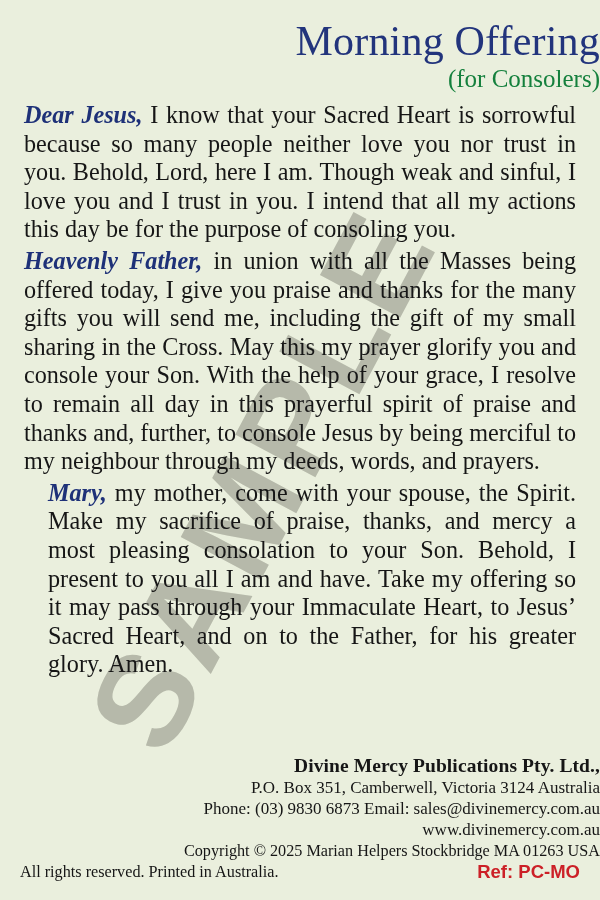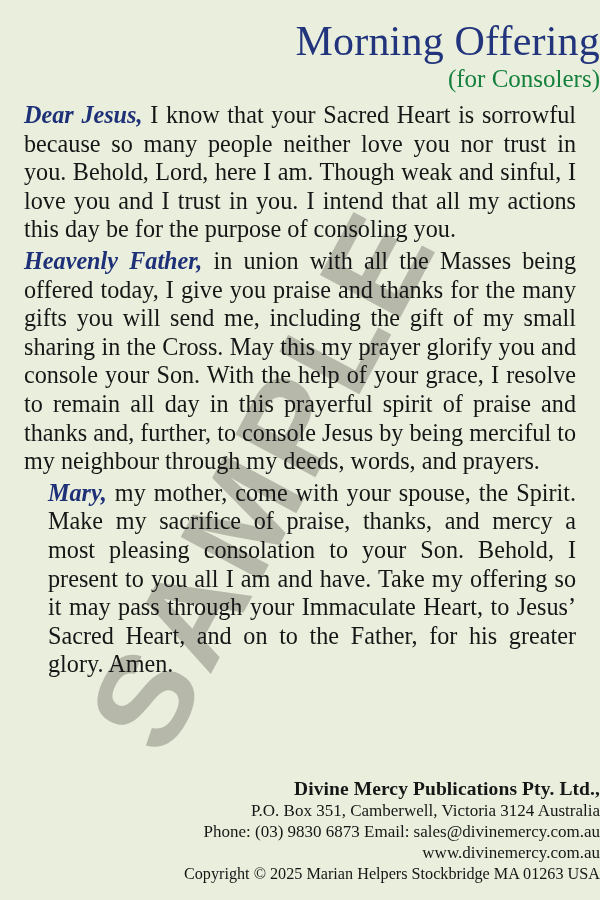--- a/index.html
+++ b/index.html
@@ -167,15 +167,19 @@
     </p>
 
   </div>
 
   <div id="footer">
     <div id="publisher">Divine Mercy Publications Pty. Ltd.,</div>
     <div class="addr-line">P.O. Box 351, Camberwell, Victoria  3124  Australia</div>
     <div class="addr-line">Phone: (03) 9830 6873   Email: sales@divinemercy.com.au</div>
     <div class="addr-line">www.divinemercy.com.au</div>
     <div id="copyright-line">Copyright © 2025    Marian Helpers Stockbridge MA 01263 USA</div>
+    <div id="bottom-row">
+      <div id="rights-line">All rights reserved.  Printed in Australia.</div>
+      <div id="ref-code">Ref: PC-MO</div>
+    </div>
   </div>
 
 </div>
 
 </body></html>

